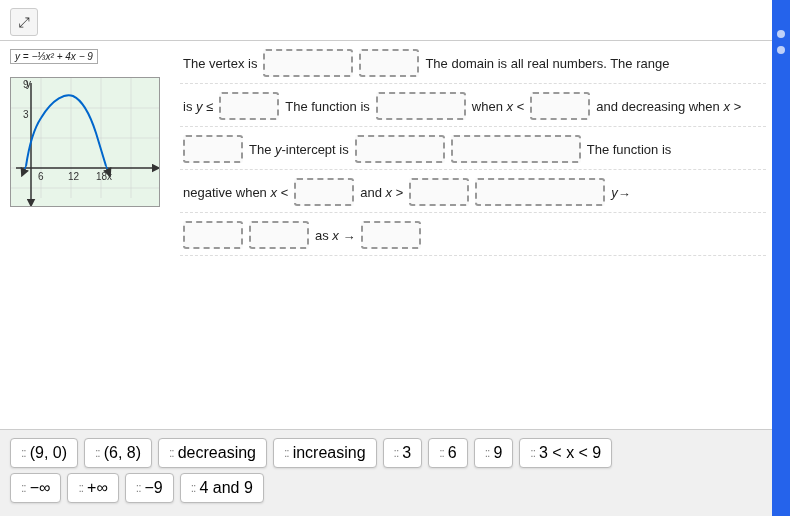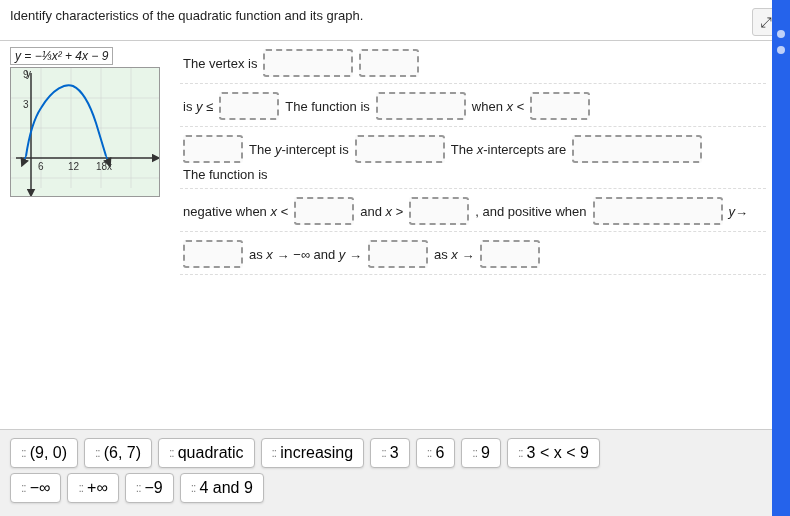--- a/index.html
+++ b/index.html
@@ -80,28 +80,28 @@
     .graph-container {
       position: relative;
       width: 150px;
       height: 130px;
       background: #e8f5e9;
       border: 1px solid #999;
       overflow: hidden;
     }
 
     .function-label {
-      font-size: 12px;
+      font-size: 10px;
       font-style: italic;
       color: #222;
       background: #fff;
       border: 1px solid #aaa;
       padding: 1px 4px;
       display: inline-block;
-      margin-bottom: 2px;
+      margin-bottom: 13px;
     }
 
     .graph-svg {
       position: absolute;
       top: 0; left: 0;
     }
 
     .problem-area {
       flex: 1;
     }
@@ -197,21 +197,20 @@
     .parabola-path {
       fill: none;
       stroke: #0066cc;
       stroke-width: 2;
     }
   </style>
 </head>
 <body>
 
 <div class="top-bar">
-  <span class="question-text">Identify characteristics of the quadratic function and its graph.</span>
   <div class="top-right">
     <div class="icon-btn">⤢</div>
   </div>
 </div>
 
 <div class="side-panel">
   <div class="side-dot"></div>
   <div class="side-dot"></div>
 </div>
 
@@ -263,74 +262,73 @@
       </svg>
     </div>
   </div>
 
   <div class="problem-area">
 
     <div class="sentence-row">
       <span class="text-segment">The vertex is</span>
       <div class="drop-box"></div>
       <div class="drop-box drop-box-sm"></div>
+      <span class="text-segment">The domain is all real numbers. The range</span>
     </div>
 
     <div class="sentence-row">
       <span class="text-segment">is <em>y ≤</em></span>
       <div class="drop-box drop-box-sm"></div>
       <span class="text-segment">The function is</span>
       <div class="drop-box"></div>
       <span class="text-segment">when <em>x &lt;</em></span>
       <div class="drop-box drop-box-sm"></div>
+      <span class="text-segment">and decreasing when <em>x &gt;</em></span>
     </div>
 
     <div class="sentence-row">
       <div class="drop-box drop-box-sm"></div>
       <span class="text-segment">The <em>y</em>-intercept is</span>
       <div class="drop-box"></div>
-      <span class="text-segment">The <em>x</em>-intercepts are</span>
       <div class="drop-box drop-box-lg"></div>
       <span class="text-segment">The function is</span>
     </div>
 
     <div class="sentence-row">
       <span class="text-segment">negative when <em>x &lt;</em></span>
       <div class="drop-box drop-box-sm"></div>
       <span class="text-segment">and <em>x &gt;</em></span>
       <div class="drop-box drop-box-sm"></div>
-      <span class="text-segment">, and positive when</span>
       <div class="drop-box drop-box-lg"></div>
       <span class="text-segment text-italic"><em>y→</em></span>
     </div>
 
     <div class="sentence-row">
       <div class="drop-box drop-box-sm"></div>
-      <span class="text-segment">as <em>x → −∞</em> and <em>y →</em></span>
       <div class="drop-box drop-box-sm"></div>
       <span class="text-segment">as <em>x →</em></span>
       <div class="drop-box drop-box-sm"></div>
     </div>
 
   </div>
 </div>
 
 <div class="chips-area">
   <div class="chips-row">
     <div class="chip">
       <span class="chip-dots">::</span>
       <span class="chip-content">(9, 0)</span>
     </div>
     <div class="chip">
       <span class="chip-dots">::</span>
-      <span class="chip-content">(6, 7)</span>
-    </div>
-    <div class="chip">
-      <span class="chip-dots">::</span>
-      <span class="chip-content">quadratic</span>
+      <span class="chip-content">(6, 8)</span>
+    </div>
+    <div class="chip">
+      <span class="chip-dots">::</span>
+      <span class="chip-content">decreasing</span>
     </div>
     <div class="chip">
       <span class="chip-dots">::</span>
       <span class="chip-content">increasing</span>
     </div>
     <div class="chip">
       <span class="chip-dots">::</span>
       <span class="chip-content">3</span>
     </div>
     <div class="chip">

